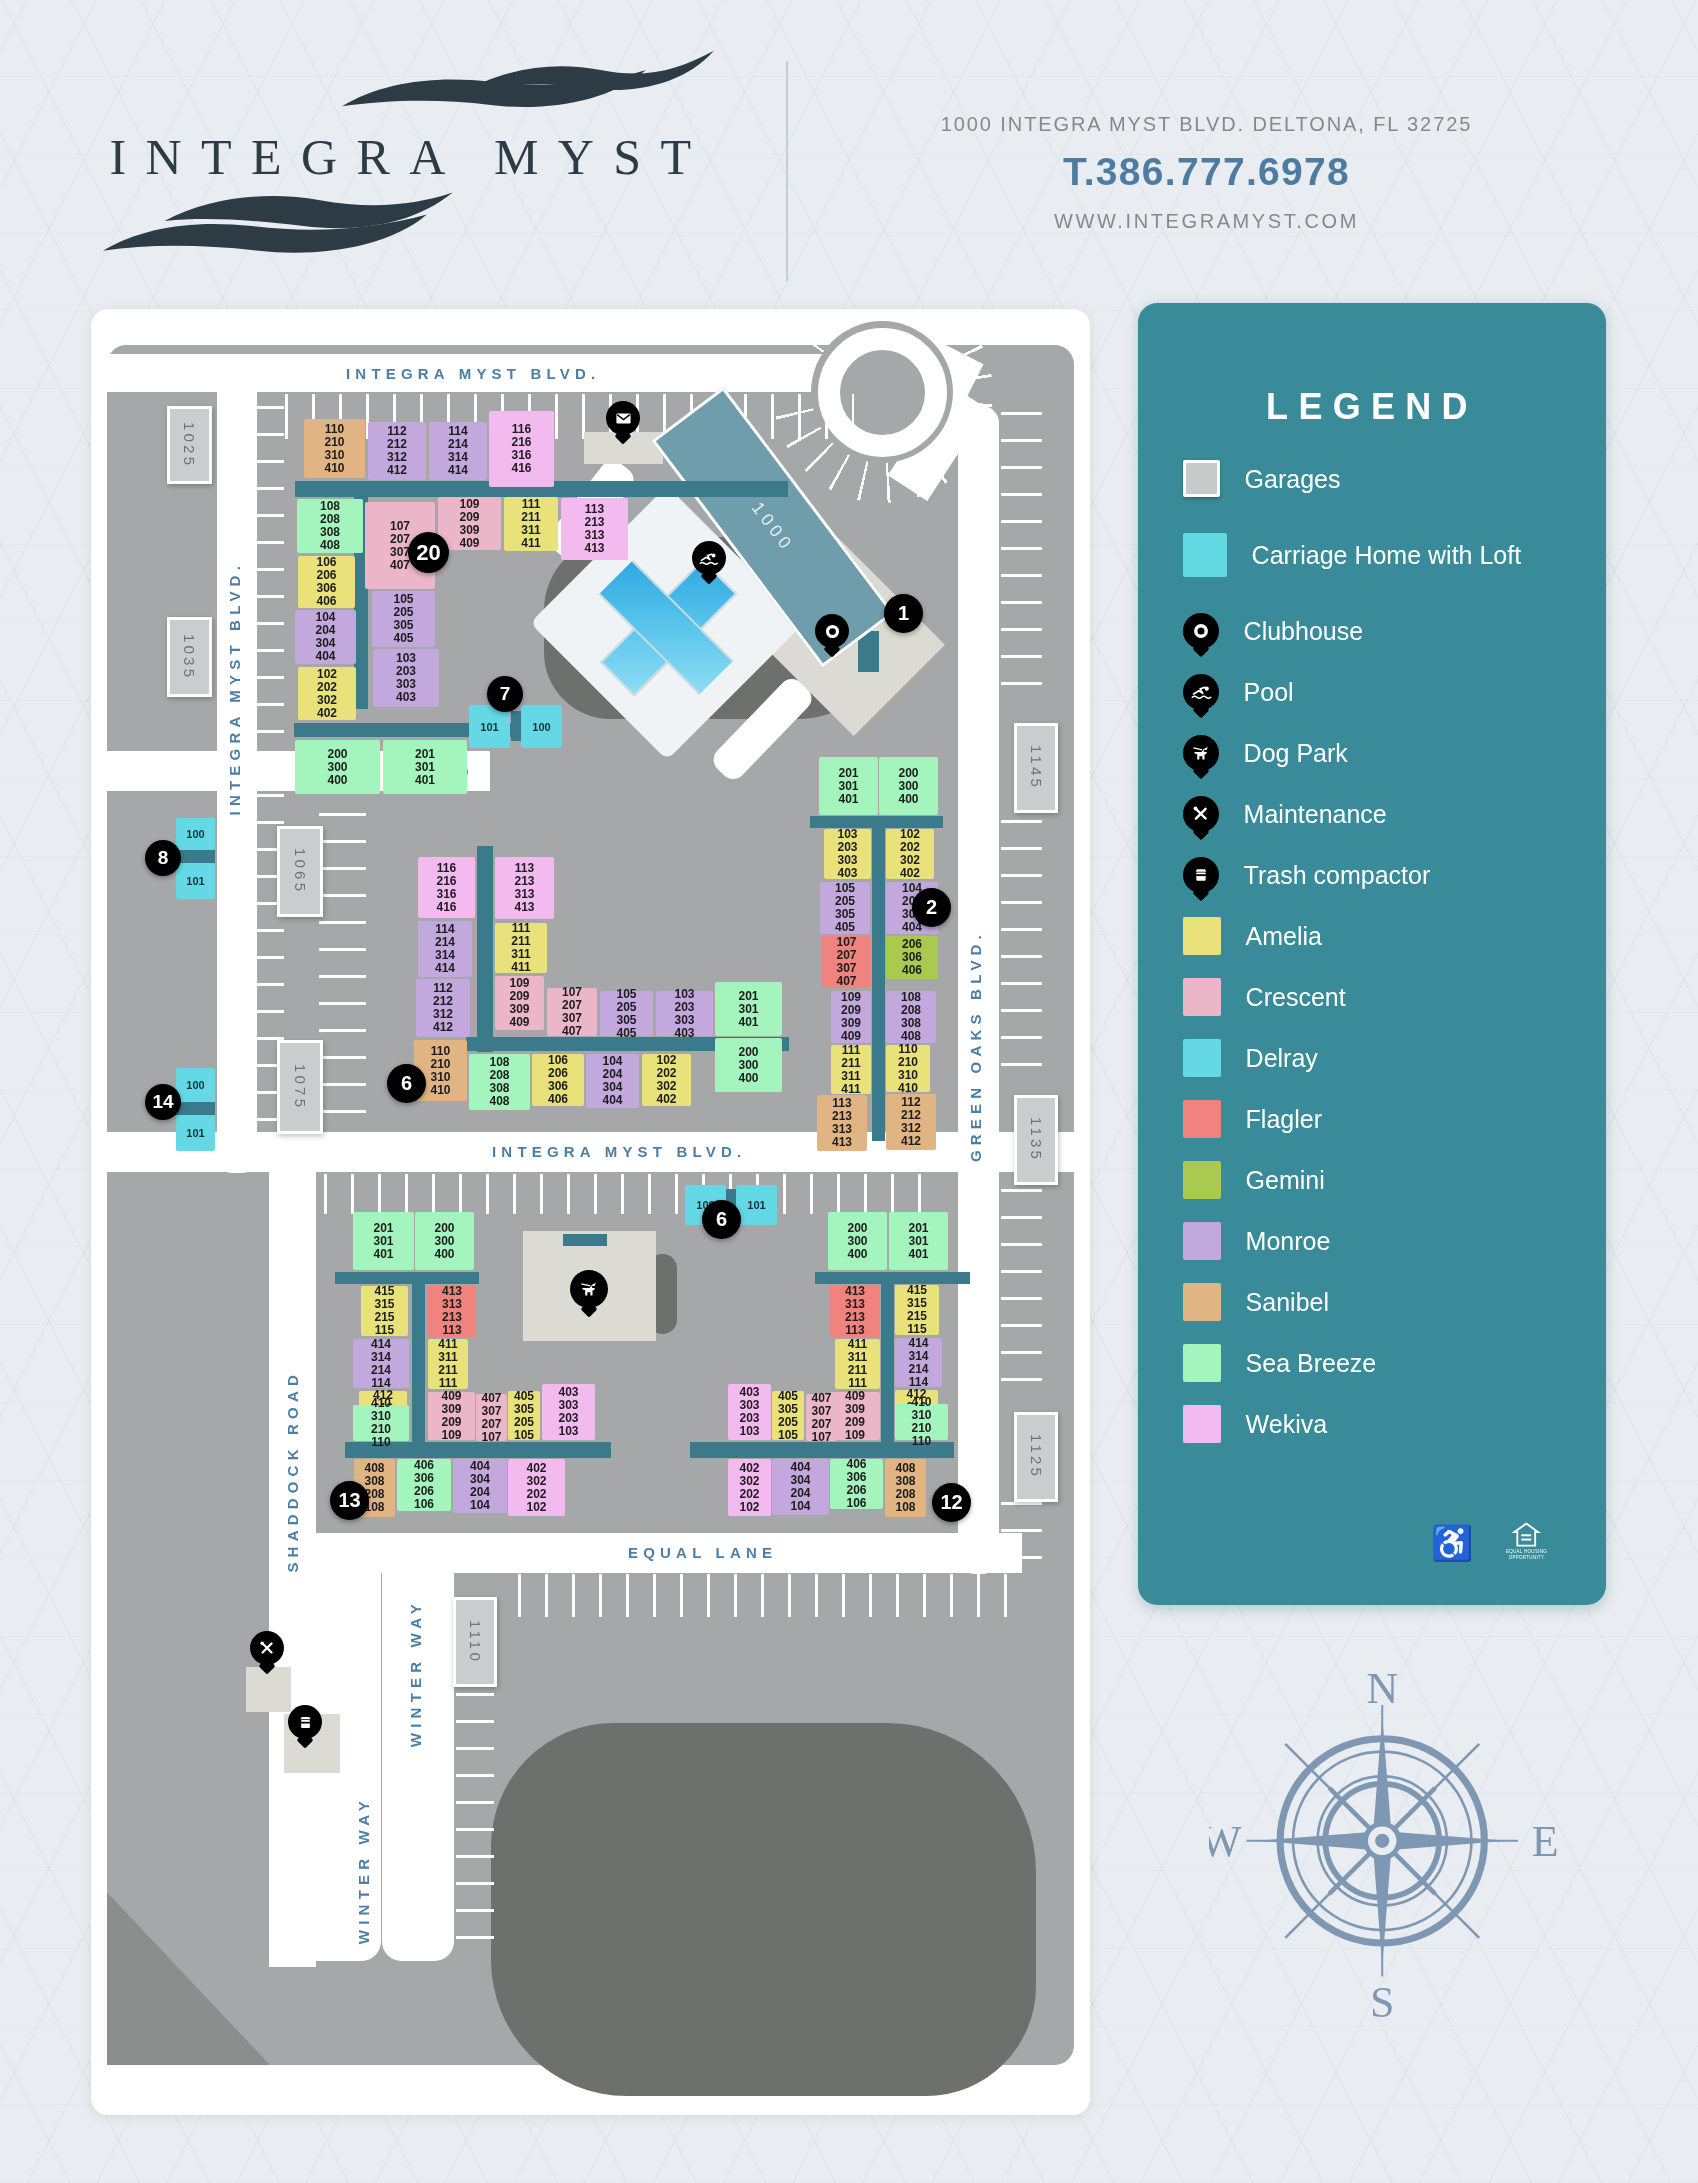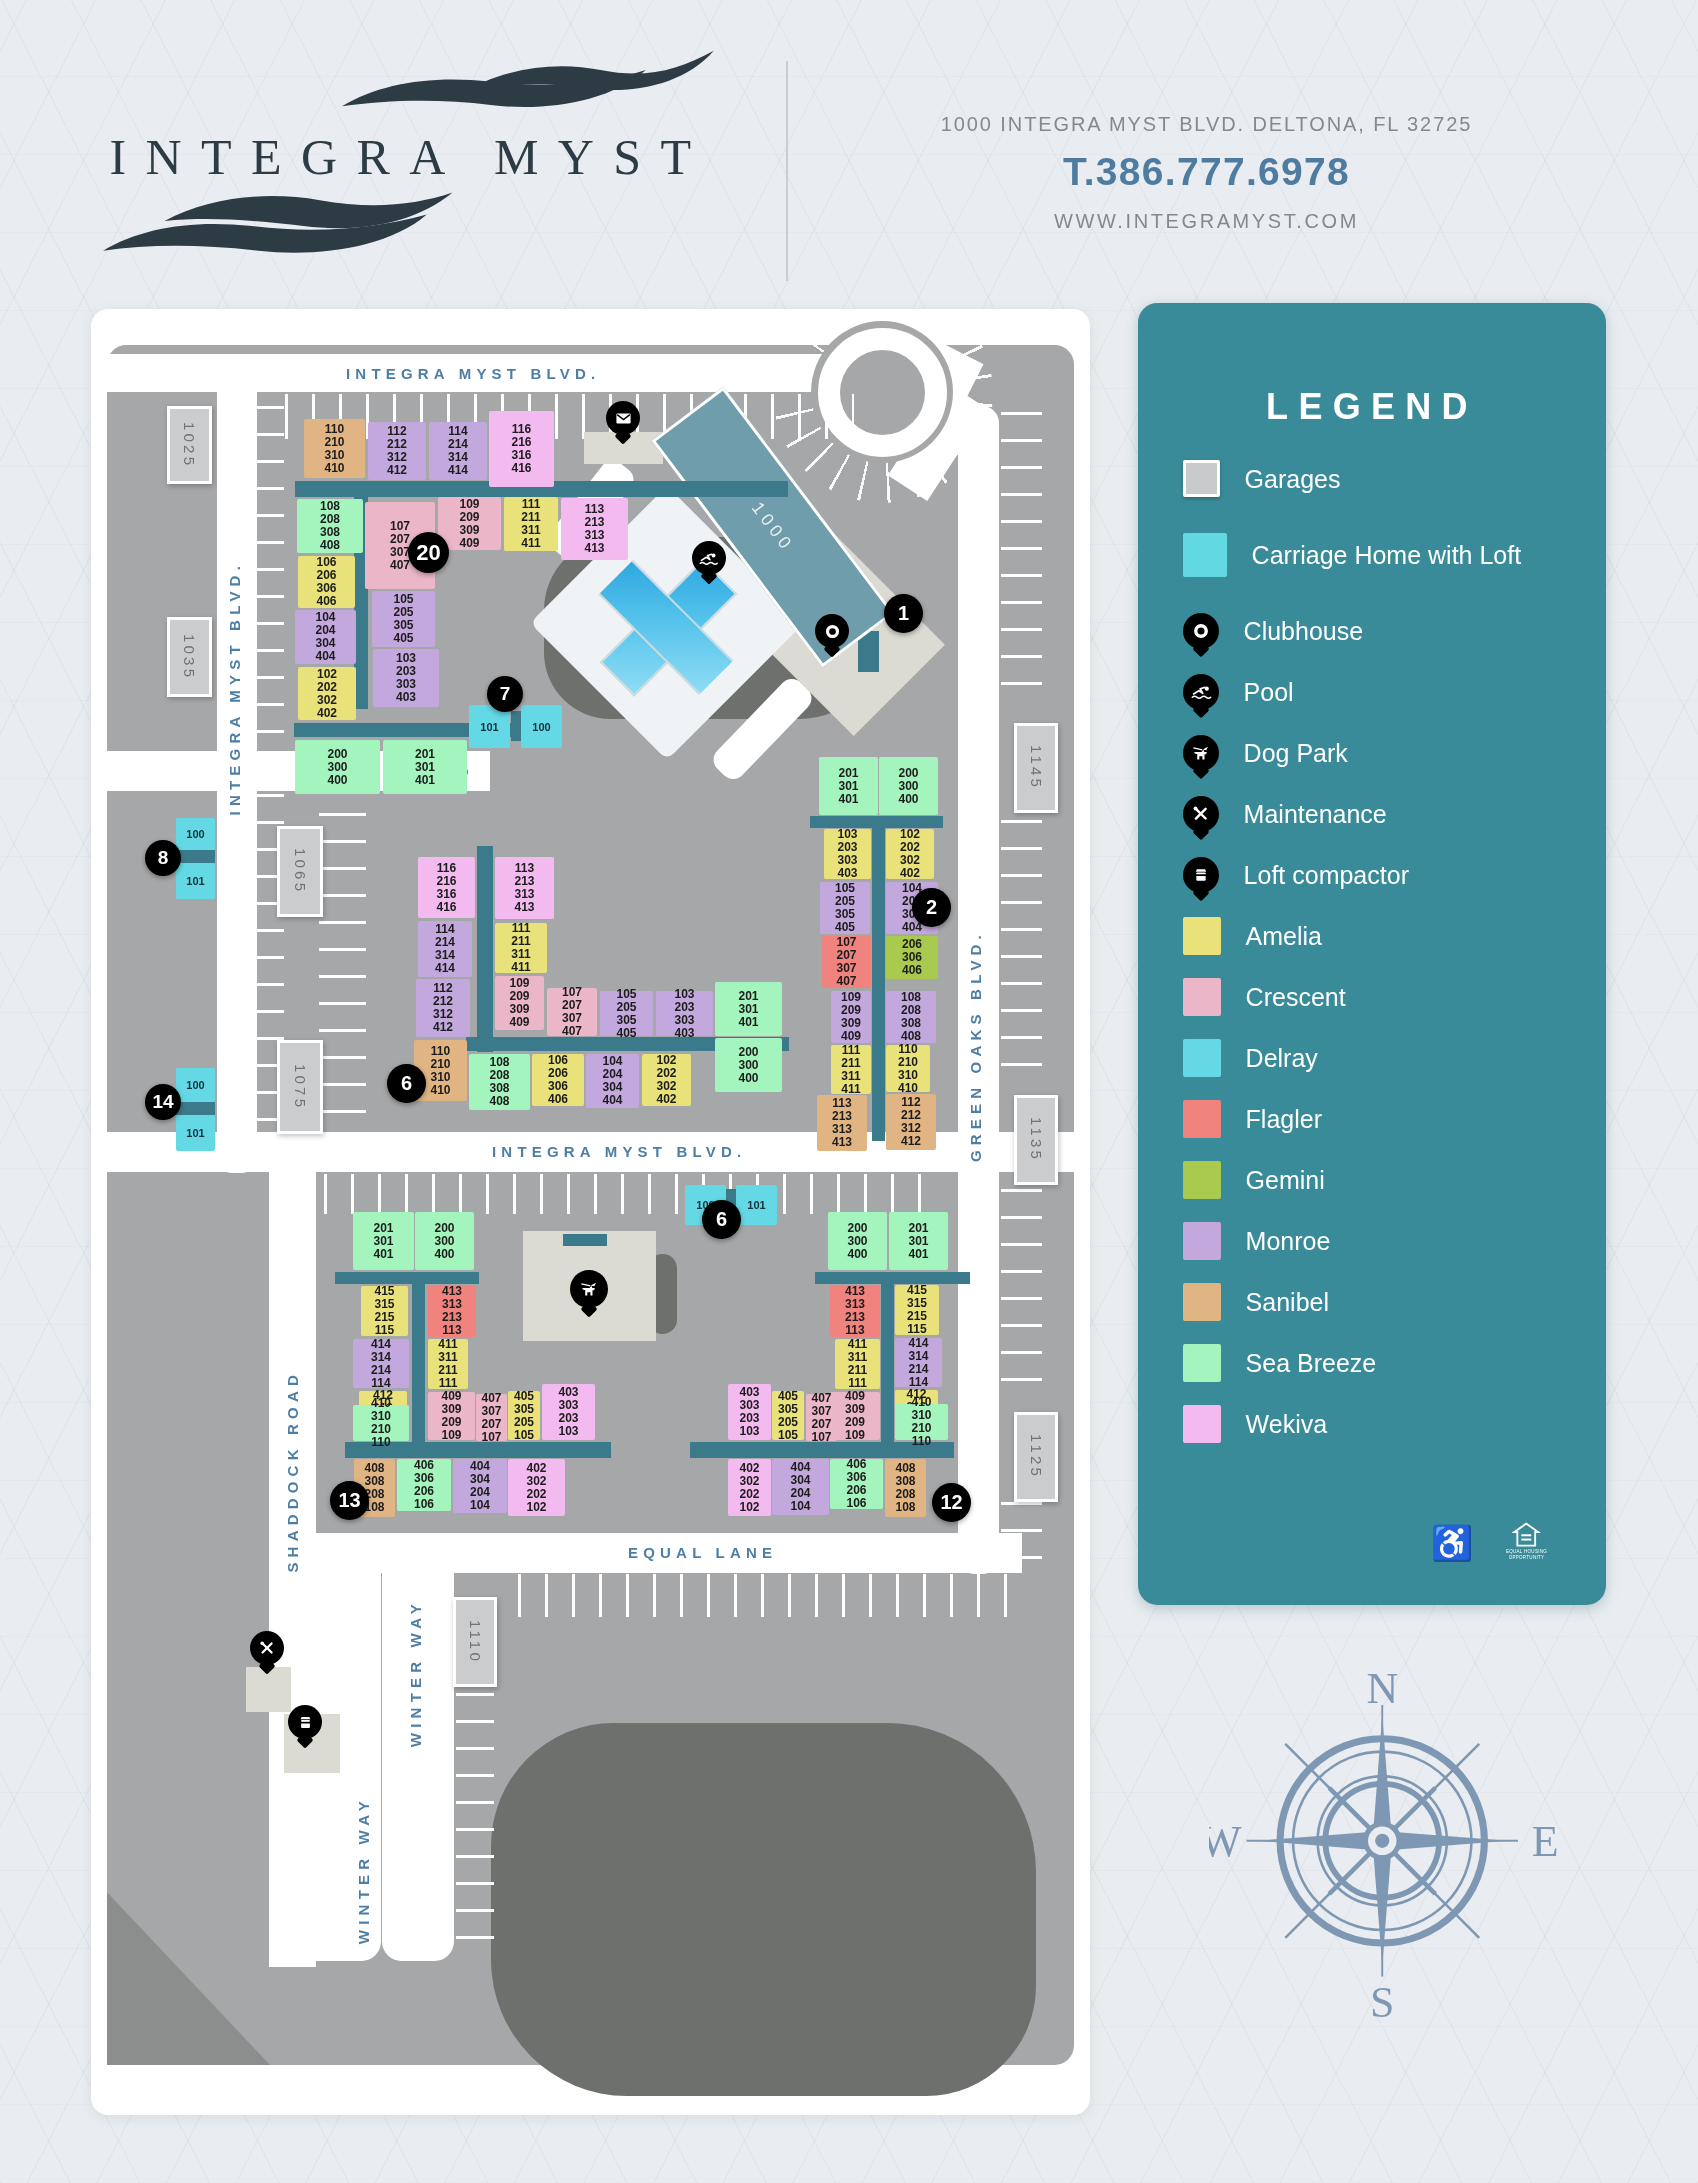--- a/index.html
+++ b/index.html
@@ -642,21 +642,21 @@
       <div class="llabel">Maintenance</div>
     </div>
     <div class="lrow">
       <div class="lpin">
           <svg width="18" height="18" viewBox="0 0 24 24">
             <path d="M5 7.5 h14 l-1.6 -3.2 h-10.8 Z" fill="#fff"></path>
             <rect x="5.8" y="8.6" width="12.4" height="11" rx="1.2" fill="#fff"></rect>
             <rect x="4.2" y="11" width="15.6" height="2.4" fill="#000"></rect>
           </svg>
         </div>
-      <div class="llabel">Loft compactor</div>
+      <div class="llabel">Trash compactor</div>
     </div>
     <div class="lrow">
       <div class="lswatch" style="background:#e9e27a"></div>
       <div class="llabel">Amelia</div>
     </div>
     <div class="lrow">
       <div class="lswatch" style="background:#eab6c8"></div>
       <div class="llabel">Crescent</div>
     </div>
     <div class="lrow">

